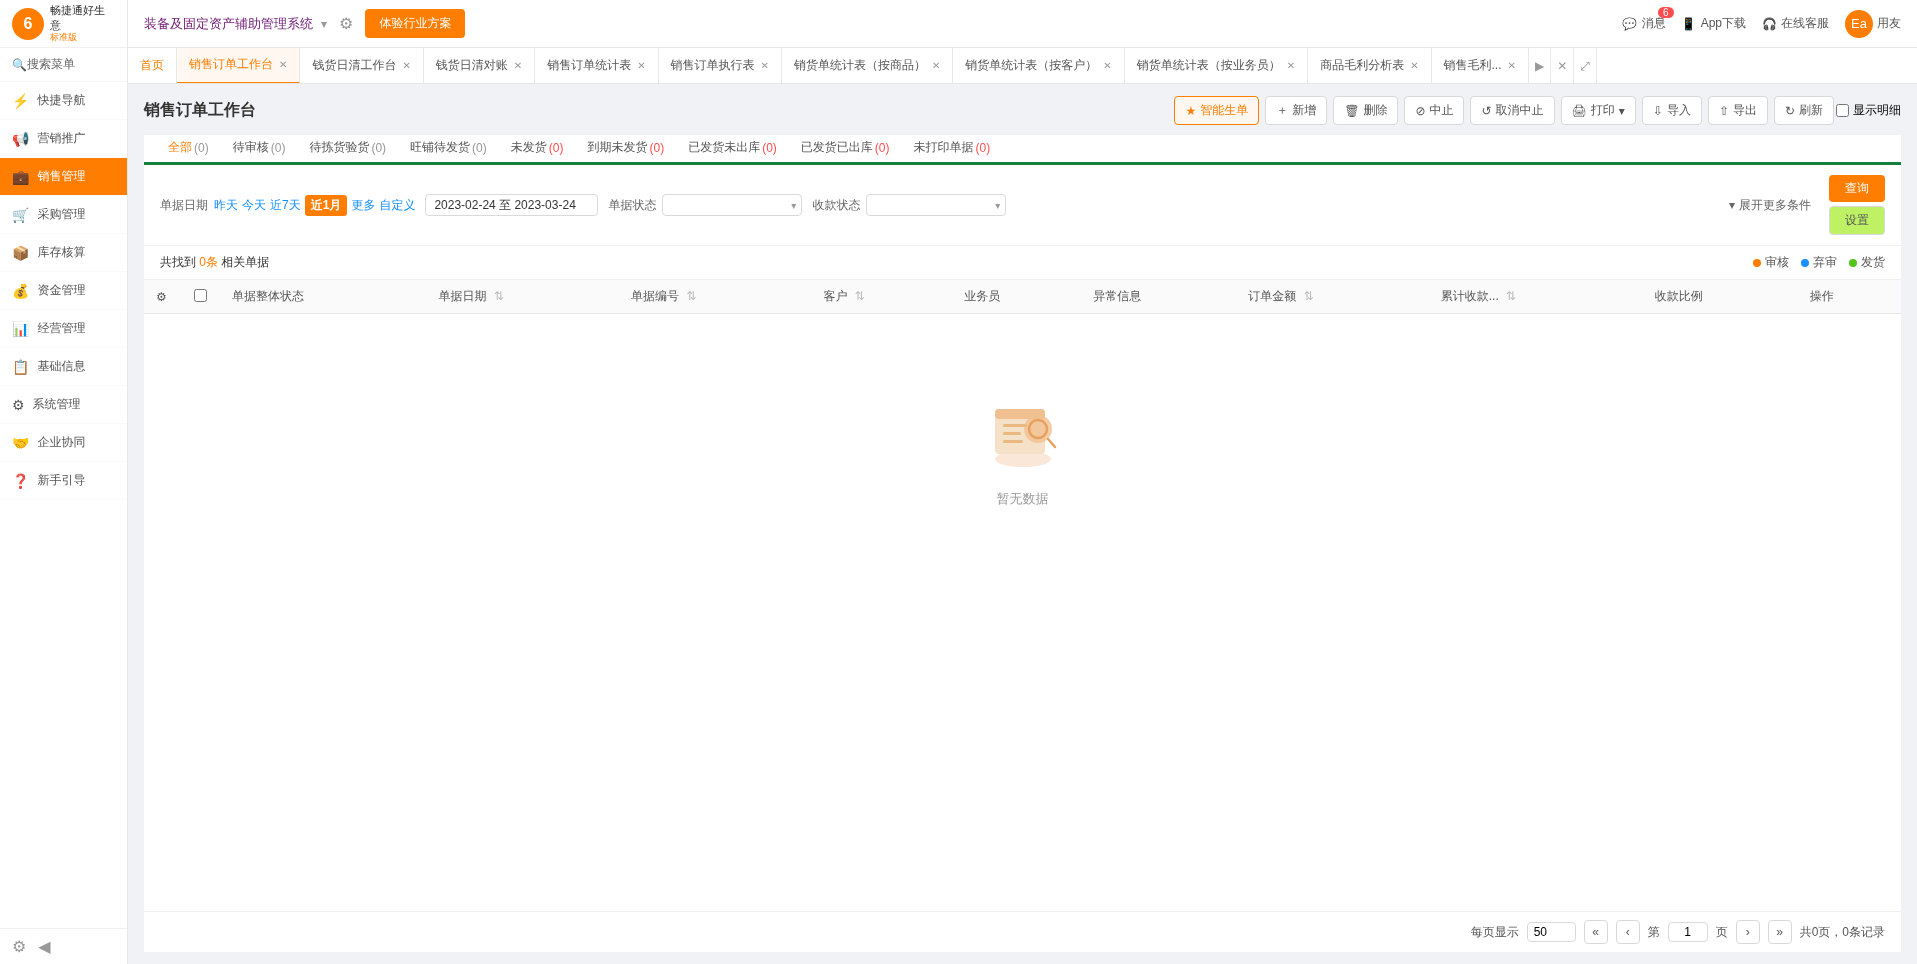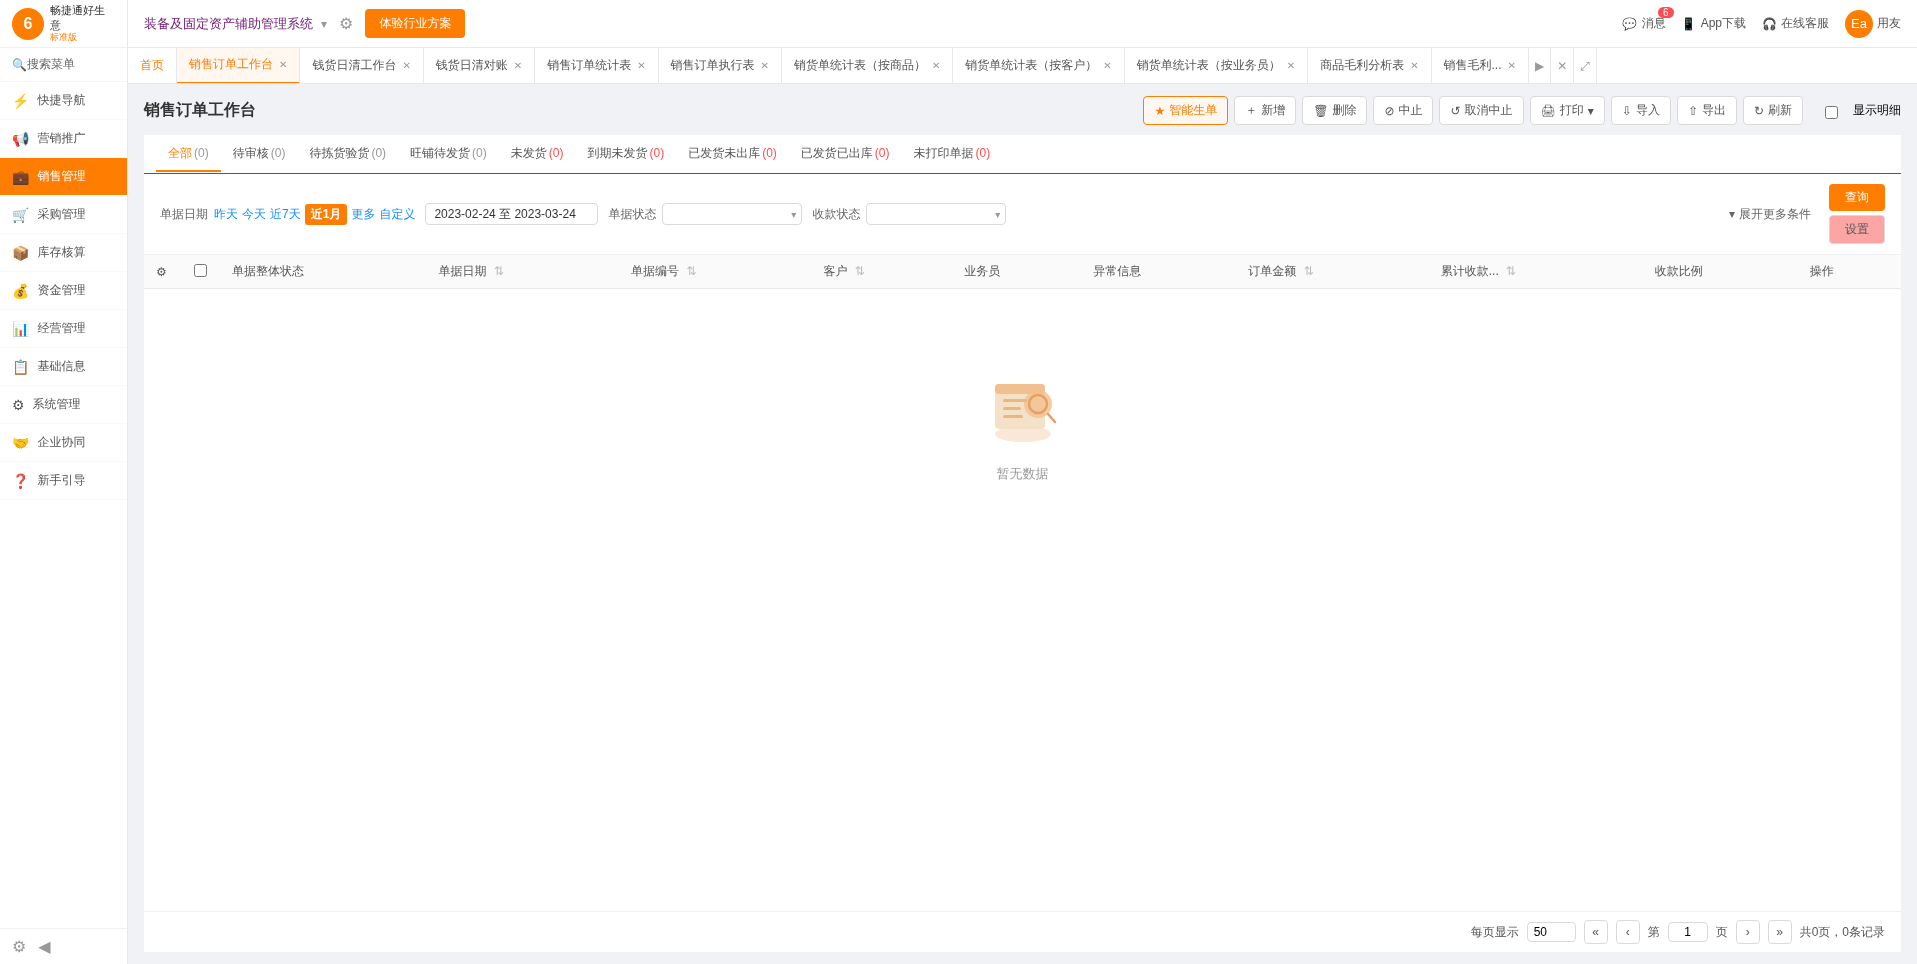--- a/index.html
+++ b/index.html
@@ -227,23 +227,23 @@
       border-color: #ff7d00;
       color: #ff7d00;
     }
 
     
     .filter-tabs {
       display: flex;
       align-items: center;
       background: #fff;
       border-radius: 4px 4px 0 0;
-      border-bottom: 1px solid #15803d;
+      border-bottom: 3px solid #15803d;
       padding: 0 12px;
-      height: 39px;
+      height: 30px;
       flex-shrink: 0;
       text-align: center;
     }
     .filter-tab {
       padding: 0 12px;
       height: 36px;
       display: flex;
       align-items: center;
       cursor: pointer;
       font-size: 12px;
@@ -327,21 +327,21 @@
     .query-btn {
       background: #ff7d00;
       color: white;
       border: none;
       border-radius: 4px;
       padding: 5px 16px;
       cursor: pointer;
       font-size: 12px;
     }
     .set-btn {
-      background: #fca5a5;
+      background: #bef264;
       color: #555;
       border: 1px solid #d9d9d9;
       border-radius: 4px;
       padding: 5px 2px;
       cursor: pointer;
       font-size: 12px;
     }
 
     
     .table-container {
@@ -643,21 +643,21 @@
         <span>导入</span>
       </button>
       <button class="toolbar-btn">
         <span>⇧</span>
         <span>导出</span>
       </button>
       <button class="toolbar-btn">
         <span>↻</span>
         <span>刷新</span>
       </button>
-      <label style="display:flex;align-items:flex-end;gap:15px;margin-left:22px;cursor:pointer;font-size:12px;">
+      <label style="display:flex;align-items:center;gap:4px;margin-left:2px;cursor:pointer;font-size:12px;">
         <input type="checkbox" style="cursor: pointer;">
         <span>显示明细</span>
       </label>
     </div>
 
     <div class="table-container">
 
       <div class="filter-tabs">
         <div class="filter-tab active">
           <span>全部</span>
@@ -731,20 +731,37 @@
         <div class="expand-btn">
           <span>▾</span>
           <span>展开更多条件</span>
         </div>
         <div style="display:flex;flex-direction:column;gap:4px;margin-left:8px;">
           <button class="query-btn">查询</button>
           <button class="set-btn">设置</button>
         </div>
       </div>
 
+      <div class="table-header-bar">
+        <span class="record-count">共找到 <span style="color:#ff7d00;">0条</span> 相关单据</span>
+        <div class="table-actions">
+          <span class="action-link">
+            <span class="dot dot-orange"></span>
+            <span>审核</span>
+          </span>
+          <span class="action-link">
+            <span class="dot dot-blue"></span>
+            <span>弃审</span>
+          </span>
+          <span class="action-link">
+            <span class="dot dot-green"></span>
+            <span>发货</span>
+          </span>
+        </div>
+      </div>
 
       <div style="flex:1;overflow:auto;">
         <table class="data-table">
           <thead>
             <tr>
               <th class="th-settings">⚙</th>
               <th class="th-checkbox"><input type="checkbox" style=""></th>
               <th>
                 <span>单据整体状态</span>
               </th>

